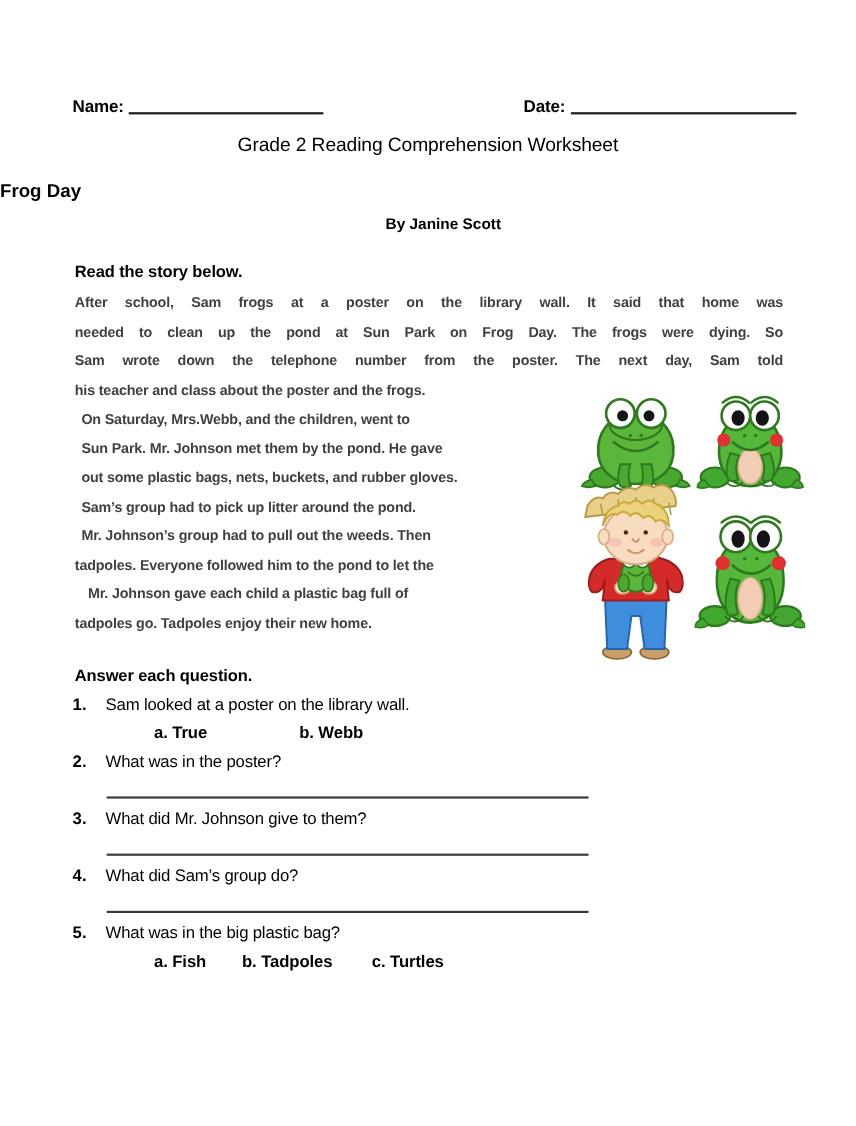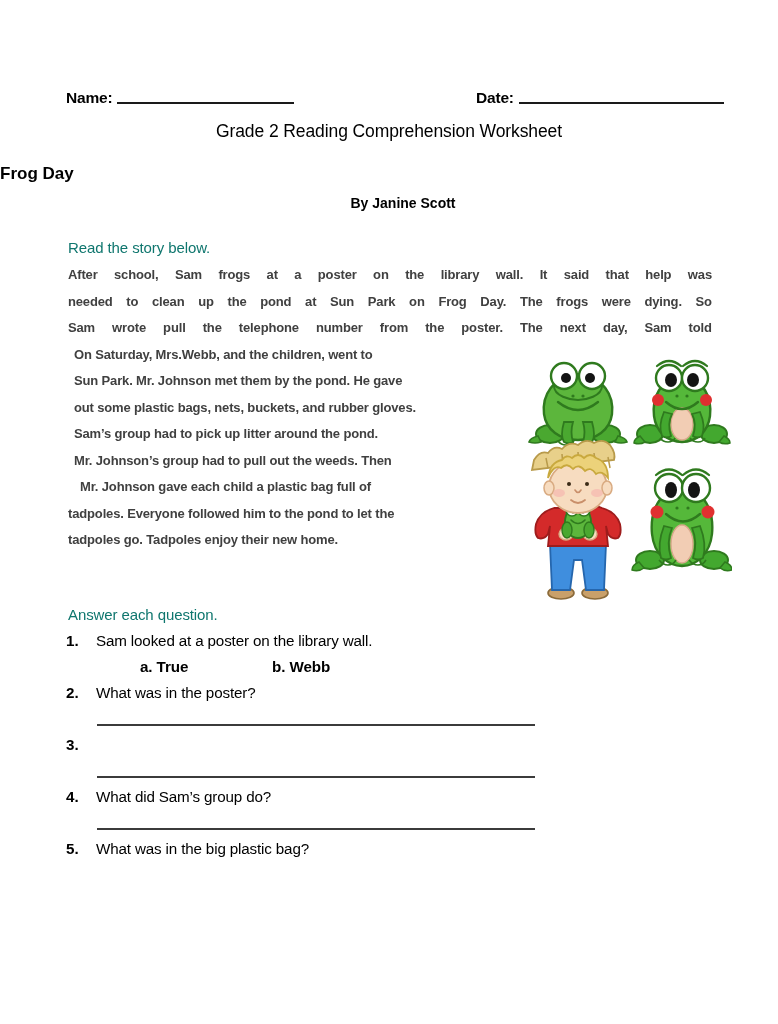--- a/index.html
+++ b/index.html
@@ -83,22 +83,22 @@
     text-align: center;
     font-size: 14px;
     font-weight: bold;
     padding-left: 14px;
   }
 
   
   .section-heading {
     position: absolute;
     font-size: 15px;
-    font-weight: normal;
-    color: #0f766e;
+    font-weight: bold;
+    color: #000000;
     letter-spacing: -0.1px;
     white-space: nowrap;
   }
   .heading-read { left: 68px; top: 239px; }
   .heading-answer { left: 68px; top: 606px; }
 
   
   .story {
     position: absolute;
     left: 68px;
@@ -214,21 +214,21 @@
         <span>at</span>
         <span>a</span>
         <span>poster</span>
         <span>on</span>
         <span>the</span>
         <span>library</span>
         <span>wall.</span>
         <span>It</span>
         <span>said</span>
         <span>that</span>
-        <span>help</span>
+        <span>home</span>
         <span>was</span>
       </div>
     <div class="story-line justified" id="sl1">
         <span>needed</span>
         <span>to</span>
         <span>clean</span>
         <span>up</span>
         <span>the</span>
         <span>pond</span>
         <span>at</span>
@@ -239,40 +239,41 @@
         <span>Day.</span>
         <span>The</span>
         <span>frogs</span>
         <span>were</span>
         <span>dying.</span>
         <span>So</span>
       </div>
     <div class="story-line justified" id="sl2">
         <span>Sam</span>
         <span>wrote</span>
-        <span>pull</span>
+        <span>down</span>
         <span>the</span>
         <span>telephone</span>
         <span>number</span>
         <span>from</span>
         <span>the</span>
         <span>poster.</span>
         <span>The</span>
         <span>next</span>
         <span>day,</span>
         <span>Sam</span>
         <span>told</span>
       </div>
+    <div class="story-line">his teacher and class about the poster and the frogs.</div>
     <div class="story-line indent">On Saturday, Mrs.Webb, and the children, went to</div>
     <div class="story-line indent">Sun Park. Mr. Johnson met them by the pond. He gave</div>
     <div class="story-line indent">out some plastic bags, nets, buckets, and rubber gloves.</div>
     <div class="story-line indent">Sam’s group had to pick up litter around the pond.</div>
     <div class="story-line indent">Mr. Johnson’s group had to pull out the weeds. Then</div>
+    <div class="story-line">tadpoles. Everyone followed him to the pond to let the</div>
     <div class="story-line indent2">Mr. Johnson gave each child a plastic bag full of</div>
-    <div class="story-line">tadpoles. Everyone followed him to the pond to let the</div>
     <div class="story-line">tadpoles go. Tadpoles enjoy their new home.</div>
   </div>
 
   <div class="art">
     <svg width="208" height="248" viewBox="0 0 208 248" xmlns="http://www.w3.org/2000/svg">
 
       <g>
 
         <ellipse cx="26" cy="82" rx="14" ry="9" fill="#4aa830" stroke="#2f7a1e" stroke-width="2"></ellipse>
         <ellipse cx="82" cy="82" rx="14" ry="9" fill="#4aa830" stroke="#2f7a1e" stroke-width="2"></ellipse>
@@ -436,33 +437,48 @@
     <div class="q-row">
       <span class="q-num">2.</span>
       <span class="q-text">What was in the poster?</span>
     </div>
     <div class="answer-line">
         <span class="rule"></span>
       </div>
 
     <div class="q-row">
       <span class="q-num">3.</span>
+      <span class="q-text">What did Mr. Johnson give to them?</span>
     </div>
     <div class="answer-line">
         <span class="rule"></span>
       </div>
 
     <div class="q-row">
       <span class="q-num">4.</span>
       <span class="q-text">What did Sam’s group do?</span>
     </div>
     <div class="answer-line">
         <span class="rule"></span>
       </div>
 
     <div class="q-row">
       <span class="q-num">5.</span>
       <span class="q-text">What was in the big plastic bag?</span>
     </div>
+    <div class="opt-row">
+      <span class="opt" style="left:74px;">
+        <span>a.</span>
+        <span>Fish</span>
+      </span>
+      <span class="opt" style="left:154px;">
+        <span>b.</span>
+        <span>Tadpoles</span>
+      </span>
+      <span class="opt" style="left:272px;">
+        <span>c.</span>
+        <span>Turtles</span>
+      </span>
+    </div>
 
   </div>
 
 </div>
 
 </body></html>

